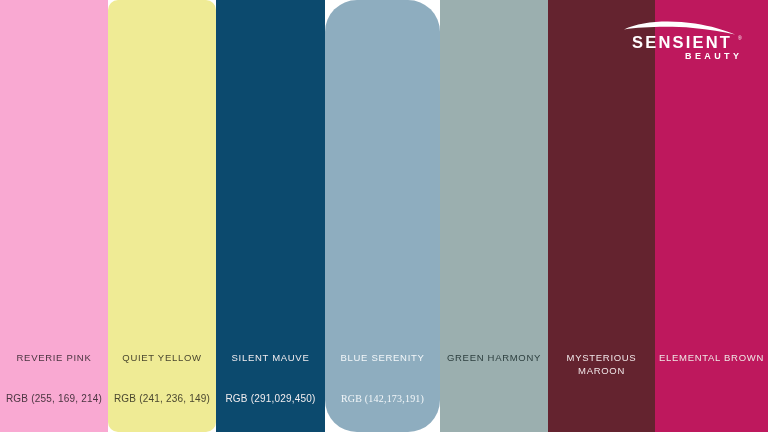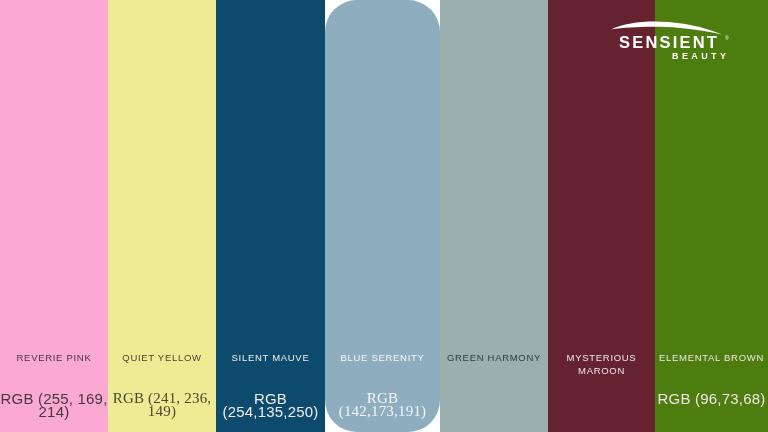--- a/index.html
+++ b/index.html
@@ -31,61 +31,60 @@
     letter-spacing:0.7px;
     line-height:13px;
     font-weight:400;
     white-space:pre-line;
   }
   .swatch .rgb {
     position:absolute;
     left:0; right:0;
     top:392px;
     text-align:center;
-    font-size:15px;
+    font-size:10px;
     letter-spacing:0.2px;
     line-height:13px;
     font-weight:400;
   }
   
   #logo {
     position:absolute;
     top:18px;
-    right:36px;
+    right:23px;
     width:122px;
     height:42px;
     pointer-events:none;
   }
   #logo svg { display:block; width:122px; height:42px; }
 </style>
 </head>
 <body>
 
 <div id="palette">
 
   <div id="swatches-host" style="display:contents"><div class="swatch" style="background: rgb(249, 169, 210); width: 108px; flex: 0 0 108px;">
         <div class="name" style="color: rgb(74, 53, 64);">REVERIE PINK</div>
         <div class="rgb" style="color: rgb(74, 53, 64);">RGB (255, 169, 214)</div>
-      </div><div class="swatch" style="background: rgb(239, 235, 149); width: 108px; flex: 0 0 108px;">
+      </div><div class="swatch" style="background: rgb(239, 235, 149); width: 108px; flex: 0 0 108px; border-radius: 10px;">
         <div class="name" style="color: rgb(74, 71, 47);">QUIET YELLOW</div>
-        <div class="rgb" style="color: rgb(74, 71, 47); font-family: Liberation Serif, serif;">RGB (241, 236, 149)</div>
+        <div class="rgb" style="color: rgb(74, 71, 47);">RGB (241, 236, 149)</div>
       </div><div class="swatch" style="background: #0c4a6e; width: 109px; flex: 0 0 109px;">
         <div class="name" style="color: rgb(242, 237, 239);">SILENT MAUVE</div>
-        <div class="rgb" style="color: rgb(242, 237, 239);">RGB (254,135,250)</div>
+        <div class="rgb" style="color: rgb(242, 237, 239);">RGB (291,029,450)</div>
       </div><div class="swatch" style="background: rgb(142, 173, 191); width: 115px; flex: 0 0 115px; border-radius: 32px;">
         <div class="name" style="color: rgb(243, 247, 249);">BLUE SERENITY</div>
         <div class="rgb" style="color: rgb(243, 247, 249); font-family: Liberation Serif, serif;">RGB (142,173,191)</div>
       </div><div class="swatch" style="background: rgb(155, 175, 175); width: 108px; flex: 0 0 108px;">
         <div class="name" style="color: rgb(46, 64, 64);">GREEN HARMONY</div>
       </div><div class="swatch" style="background: rgb(100, 35, 47); width: 107px; flex: 0 0 107px; padding-left: 22px;">
         <div class="name" style="color: rgb(240, 230, 232);">MYSTERIOUS
 MAROON</div>
-      </div><div class="swatch" style="background: #4d7c0f; width: 113px; flex: 0 0 113px; text-decoration: underline;">
+      </div><div class="swatch" style="background: #be185d; width: 113px; flex: 0 0 113px; text-decoration: underline;">
         <div class="name" style="color: rgb(239, 231, 229);">ELEMENTAL BROWN</div>
-        <div class="rgb" style="color: rgb(239, 231, 229);">RGB (96,73,68)</div>
       </div></div>
 
   <div id="logo">
     <svg viewBox="0 0 122 42" xmlns="http://www.w3.org/2000/svg" aria-hidden="true">
 
       <path d="M1 11.5 C 18 3.2, 46 1.6, 72 5.6 C 88 8.1, 101 12.0, 112 16.6
                C 100 13.6, 86 11.1, 70 9.9 C 44 7.9, 19 9.0, 1 11.5 Z" fill="#FFFFFF"></path>
 
       <text x="9" y="30" font-family="Liberation Sans, sans-serif" font-size="16.5" font-weight="bold" letter-spacing="2.2" fill="#FFFFFF">SENSIENT</text>
       <text x="115" y="22" font-family="Liberation Sans, sans-serif" font-size="5" fill="#FFFFFF">®</text>

